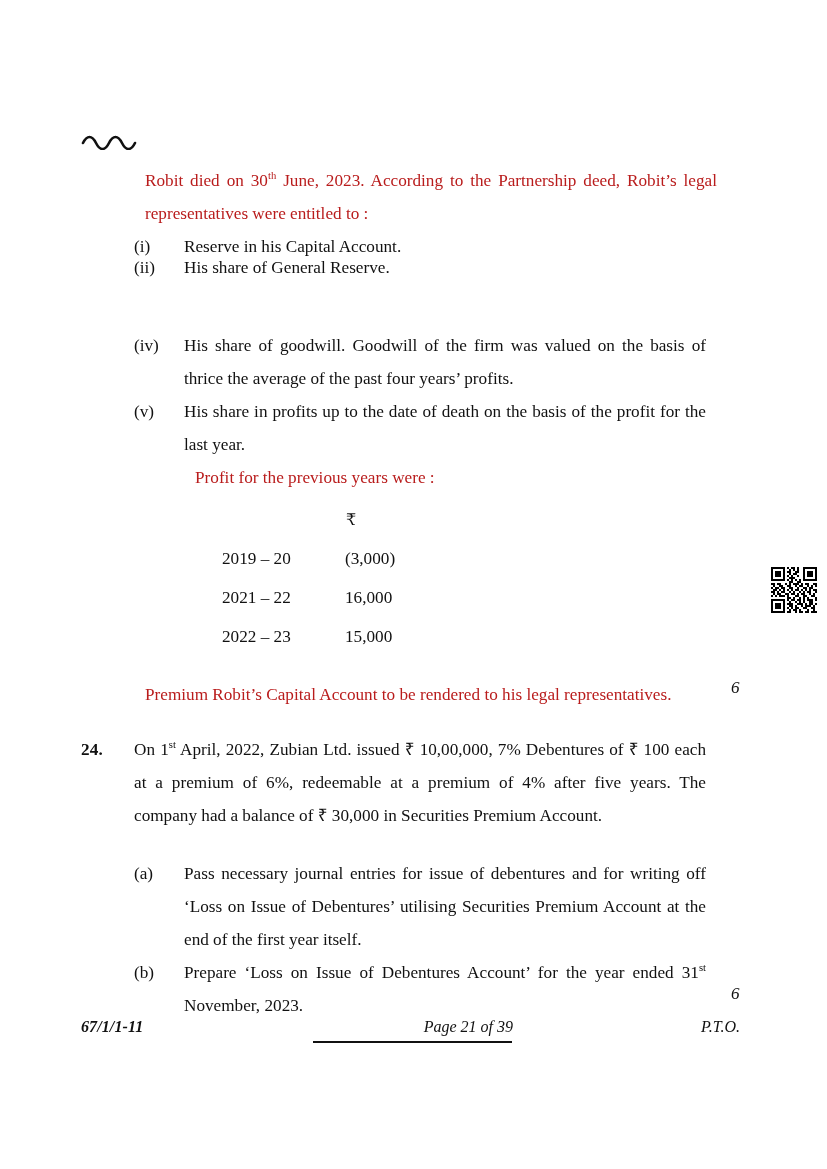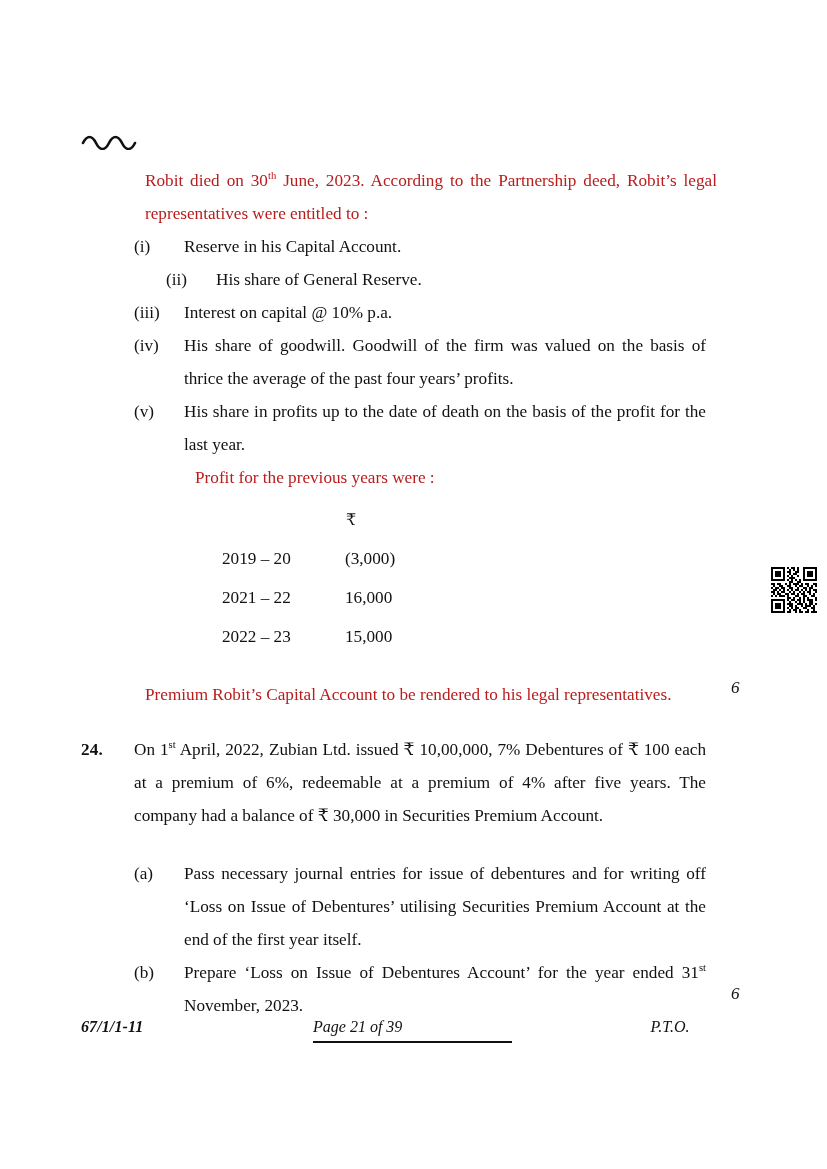--- a/index.html
+++ b/index.html
@@ -150,38 +150,38 @@
     font-size: 16px;
     font-style: italic;
     font-weight: bold;
     letter-spacing: 0.1px;
   }
   .footer .pageno {
     position: absolute;
     left: 313px;
     top: 0;
     width: 200px;
-    text-align: left;
+    text-align: right;
     font-size: 16px;
     font-style: italic;
   }
   .footer .pagerule {
     position: absolute;
     left: 313px;
     top: 23px;
     width: 199px;
     height: 2px;
     background: #111;
   }
   .footer .pto {
     position: absolute;
     left: 600px;
     top: 0;
     width: 140px;
-    text-align: center;
+    text-align: right;
     font-size: 16px;
     font-style: italic;
   }
 </style>
 </head>
 <body>
 
 <div class="page">
 
   <div class="squiggle">
@@ -192,29 +192,25 @@
 
   <div class="para body-col justify" style="top:164px;">
     <span>Robit died on 30</span><sup>th</sup><span> June, 2023. According to the Partnership deed, Robit’s legal representatives were entitled to :</span>
   </div>
 
   <div class="listrow" style="top:230px;">
     <span class="marker">(i)</span>
     <span class="ltext">Reserve in his Capital Account.</span>
   </div>
 
-  <div class="listrow" style="top:263px;margin-left:32px;">
+  <div class="listrow" style="top:251px;">
     <span class="marker">(ii)</span>
     <span class="ltext">His share of General Reserve.</span>
   </div>
 
-  <div class="listrow" style="top:296px;">
-    <span class="marker">(iii)</span>
-    <span class="ltext">Interest on capital @ 10% p.a.</span>
-  </div>
 
   <div class="listrow" style="top:329px;">
     <span class="marker">(iv)</span>
     <span class="ltext justify">His share of goodwill. Goodwill of the firm was valued on the basis of thrice the average of the past four years’ profits.</span>
   </div>
 
   <div class="listrow" style="top:395px;">
     <span class="marker">(v)</span>
     <span class="ltext justify">His share in profits up to the date of death on the basis of the profit for the last year.</span>
   </div>
@@ -244,21 +240,21 @@
           <td class="year">2022 – 23</td>
           <td class="amt">15,000</td>
         </tr>
       </tbody>
     </table>
   </div>
 
   <div class="para" style="left:134px; top:678px; width:590px;">Premium Robit’s Capital Account to be rendered to his legal representatives.</div>
   <div class="mark" style="left:731px; top:678px;">6</div>
 
-  <div class="qrow justify" style="top:733px;">
+  <div class="qrow justify" style="top:733px;font-family:Liberation Serif, serif;">
     <span class="qnum">24.</span>
     <span class="qtext"><span>On 1</span><sup>st</sup><span> April, 2022, Zubian Ltd. issued ₹ 10,00,000, 7% Debentures of ₹ 100 each at a premium of 6%, redeemable at a premium of 4% after five years. The company had a balance of ₹ 30,000 in Securities Premium Account.</span></span>
   </div>
 
   <div class="listrow" style="top:857px;">
     <span class="marker">(a)</span>
     <span class="ltext justify">Pass necessary journal entries for issue of debentures and for writing off ‘Loss on Issue of Debentures’ utilising Securities Premium Account at the end of the first year itself.</span>
   </div>
 
   <div class="listrow" style="top:956px;">

